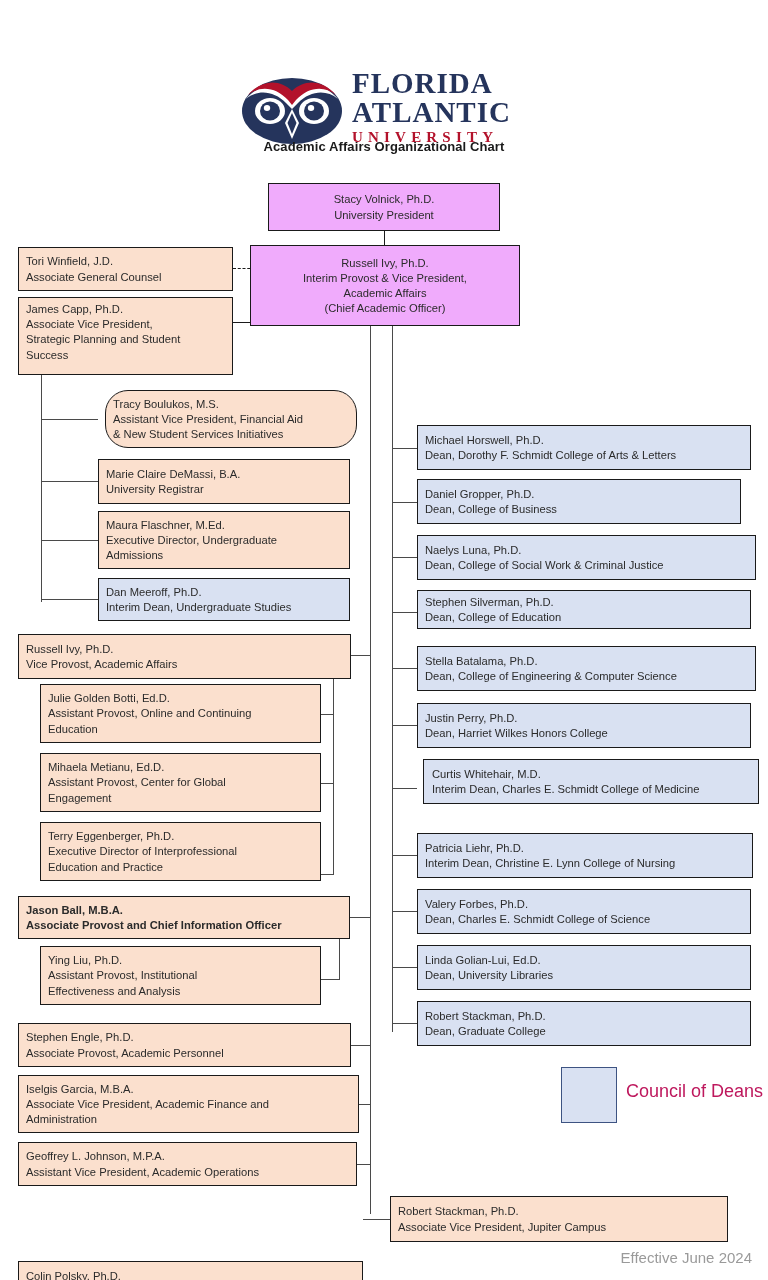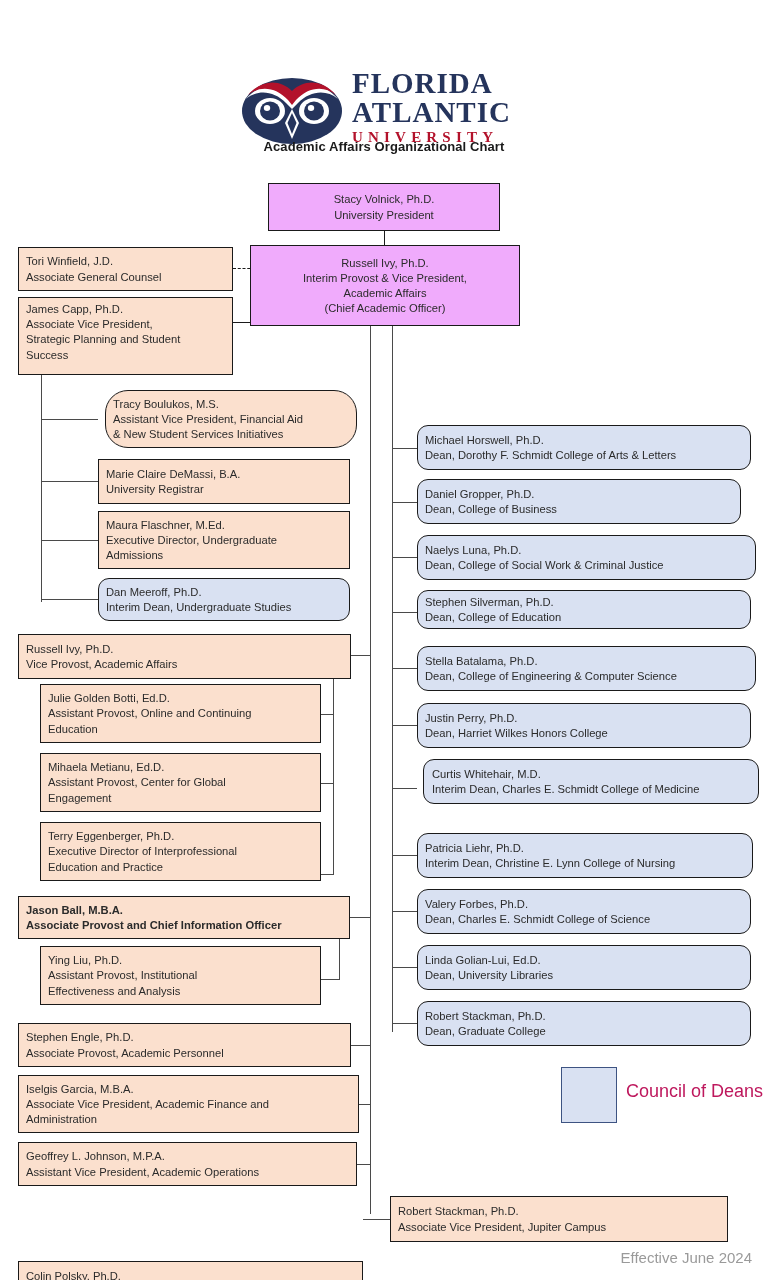--- a/index.html
+++ b/index.html
@@ -35,21 +35,21 @@
   .box{
     position:absolute;box-sizing:border-box;
     border:1px solid #1a1a1a;
     font-size:11.2px;line-height:15.2px;
     padding:4px 7px 3px 7px;
     color:#2b2b2b;
     white-space:pre-line;
   }
   .box.white{background:#f0abfc;}
   .box.peach{background:#fbe0ce;}
-  .box.blue{background:#d9e1f2;border-radius:11px;}
+  .box.blue{background:#d9e1f2;}
   .box.center{text-align:center;display:flex;align-items:center;justify-content:center;}
   .box.vc{display:flex;align-items:center;}
 
   
   .ln{position:absolute;background:#4a4a4a;}
   .ln.h{height:1px;}
   .ln.v{width:1px;}
   .ln.dark{background:#1a1a1a;}
   .dash{
     position:absolute;height:0;border-top:1px dashed #1a1a1a;

